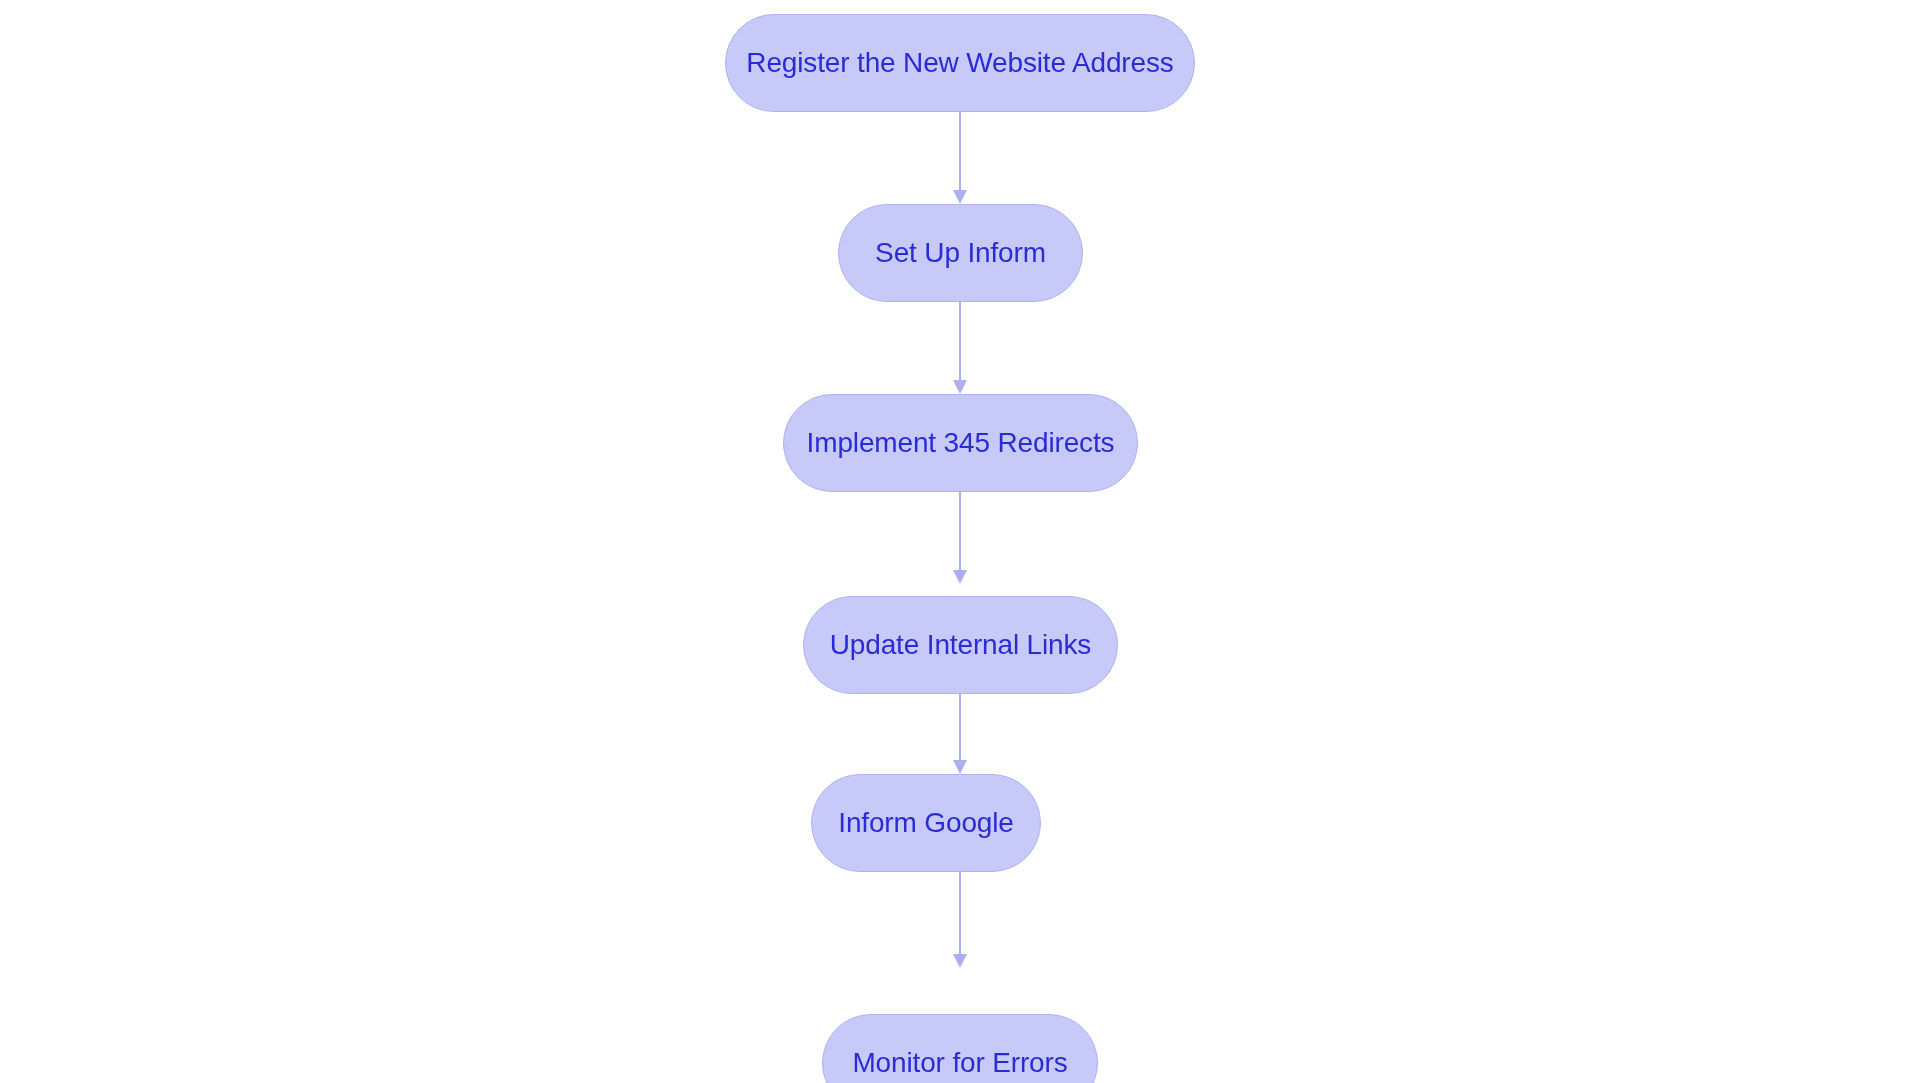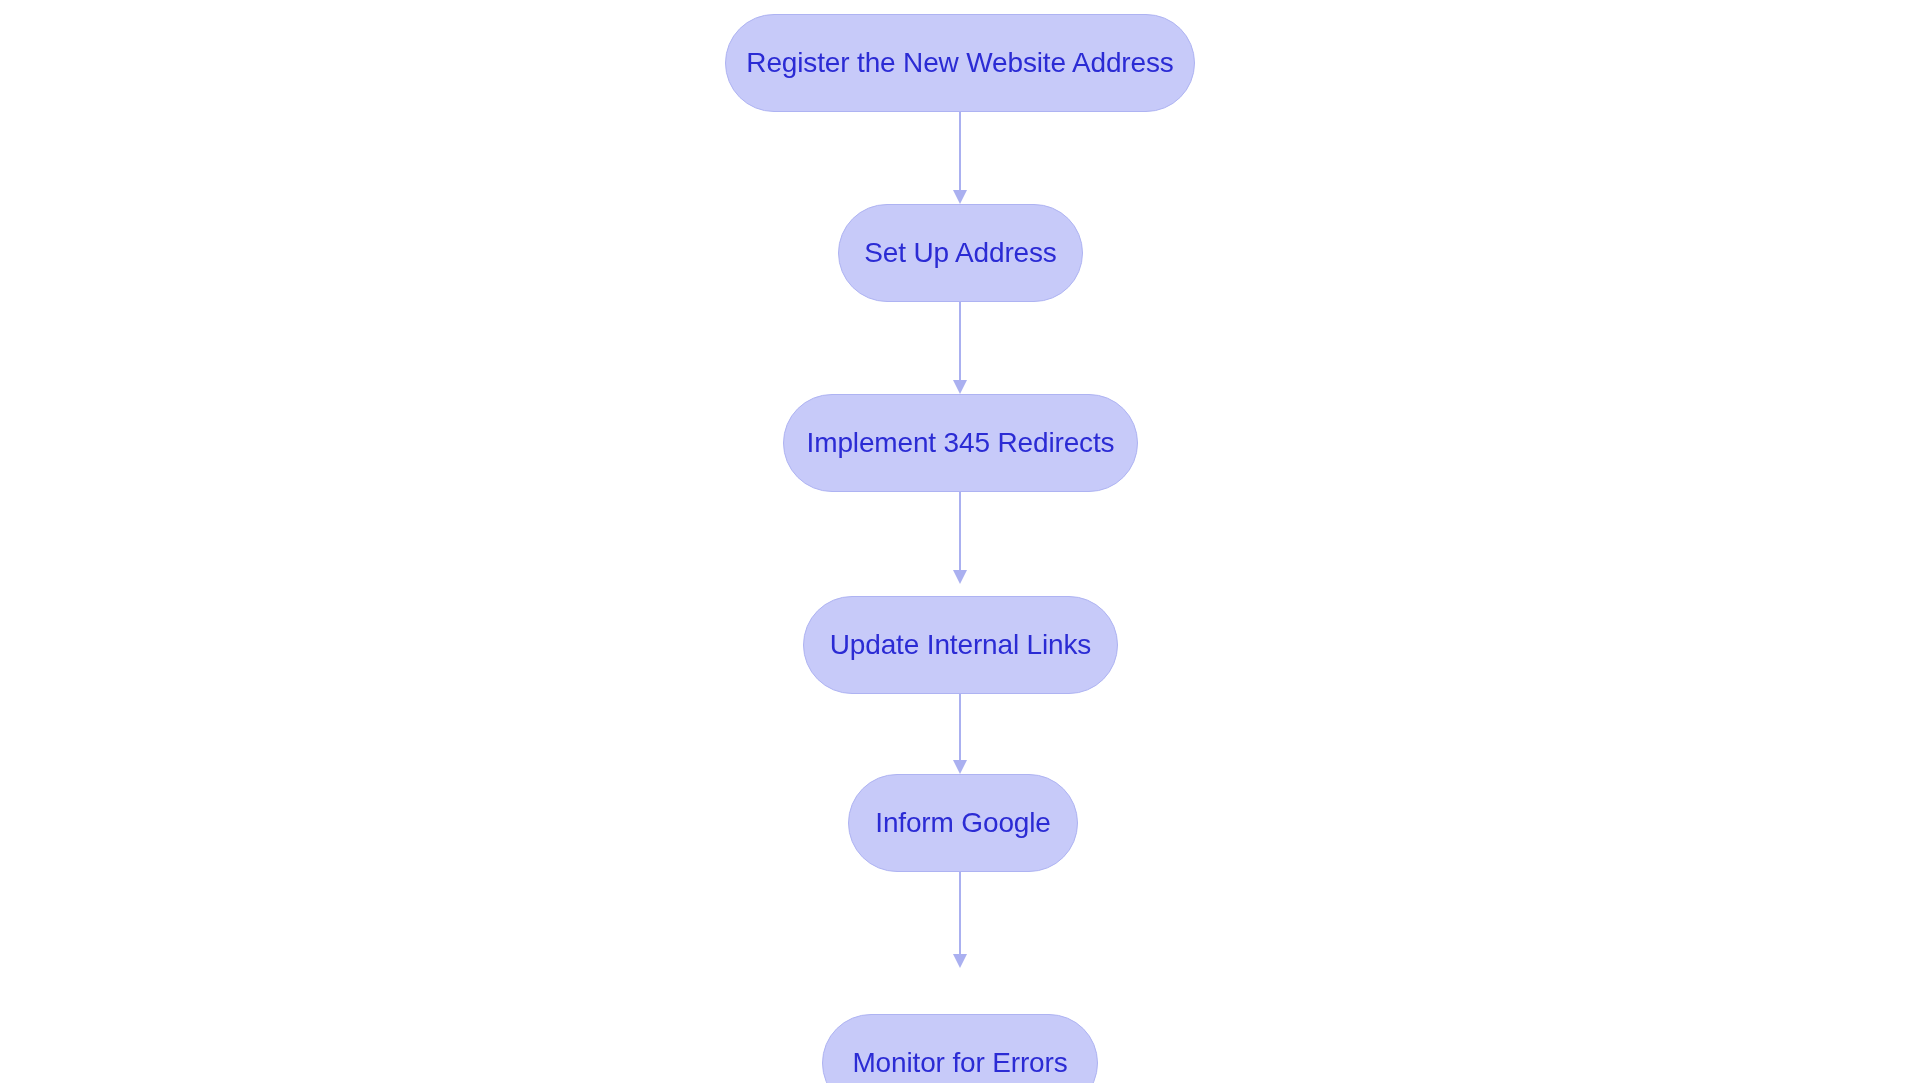--- a/index.html
+++ b/index.html
@@ -77,21 +77,21 @@
   <div class="node" style="left:725px; top:14px; width:470px; height:98px;">
     <span class="node-label">Register the New Website Address</span>
   </div>
 
   <div class="edge" style="left:958.7px; top:112px; height:92px; width:2.6px;">
     <div class="edge-line" style="height:78px;"></div>
     <div class="edge-head" style="top:78px;"></div>
   </div>
 
   <div class="node" style="left:838px; top:204px; width:245px; height:98px;">
-    <span class="node-label">Set Up Address</span>
+    <span class="node-label">Set Up Inform</span>
   </div>
 
   <div class="edge" style="left:958.7px; top:302px; height:92px; width:2.6px;">
     <div class="edge-line" style="height:78px;"></div>
     <div class="edge-head" style="top:78px;"></div>
   </div>
 
   <div class="node" style="left:783px; top:394px; width:355px; height:98px;">
     <span class="node-label">Implement 345 Redirects</span>
   </div>
@@ -103,21 +103,21 @@
 
   <div class="node" style="left:803px; top:596px; width:315px; height:98px;">
     <span class="node-label">Update Internal Links</span>
   </div>
 
   <div class="edge" style="left:958.7px; top:682px; height:92px; width:2.6px;">
     <div class="edge-line" style="height:78px;"></div>
     <div class="edge-head" style="top:78px;"></div>
   </div>
 
-  <div class="node" style="left:848px; top:774px; width:230px; height:98px;">
+  <div class="node" style="left:811px; top:774px; width:230px; height:98px;">
     <span class="node-label">Inform Google</span>
   </div>
 
   <div class="edge" style="left:958.7px; top:872px; height:96px; width:2.6px;">
     <div class="edge-line" style="height:82px;"></div>
     <div class="edge-head" style="top:82px;"></div>
   </div>
 
   <div class="node" style="left:822px; top:968px; width:276px; height:98px;margin-top:46px;">
     <span class="node-label">Monitor for Errors</span>

